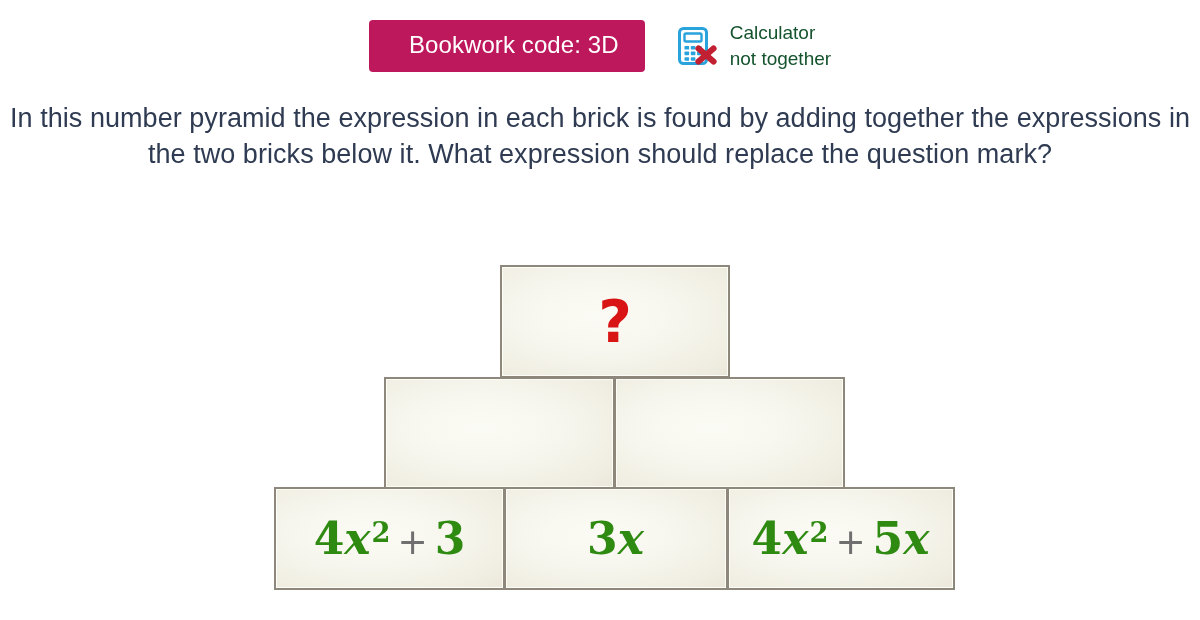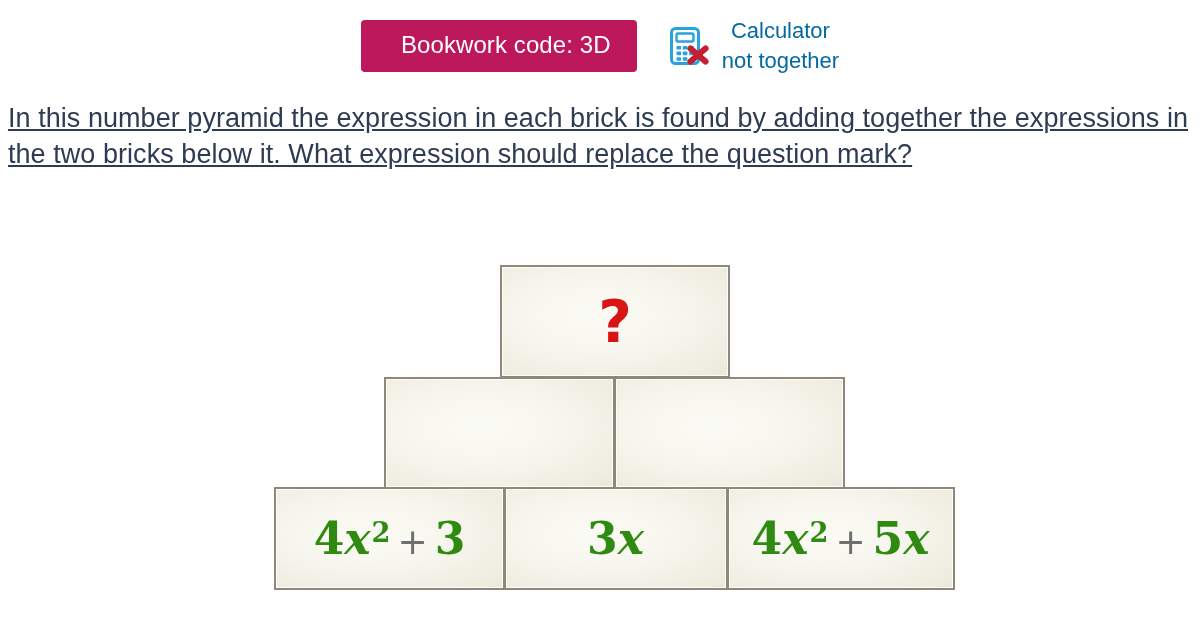--- a/index.html
+++ b/index.html
@@ -46,41 +46,40 @@
   }
 
   #calculator-icon {
     width: 44px;
     height: 44px;
     display: block;
     flex: none;
   }
 
   #calculator-notice-text {
-    font-size: 22px;
-    color: #0369a1;
+    font-size: 19px;
+    color: #14532d;
     line-height: 1.38;
     white-space: nowrap;
-    text-align: center;
   }
   #calculator-notice-text .line { display: block; }
 
   
   #question-text {
     position: absolute;
     top: 100px;
     left: 0;
     width: 1200px;
+    text-align: center;
     font-size: 27px;
     line-height: 36px;
     color: #2f3b52;
     letter-spacing: 0.05px;
     padding: 0 8px;
     box-sizing: border-box;
-    text-decoration: underline;
   }
 
   
   #pyramid {
     position: absolute;
     left: 0;
     top: 0;
     width: 1200px;
     height: 620px;
     pointer-events: none;

